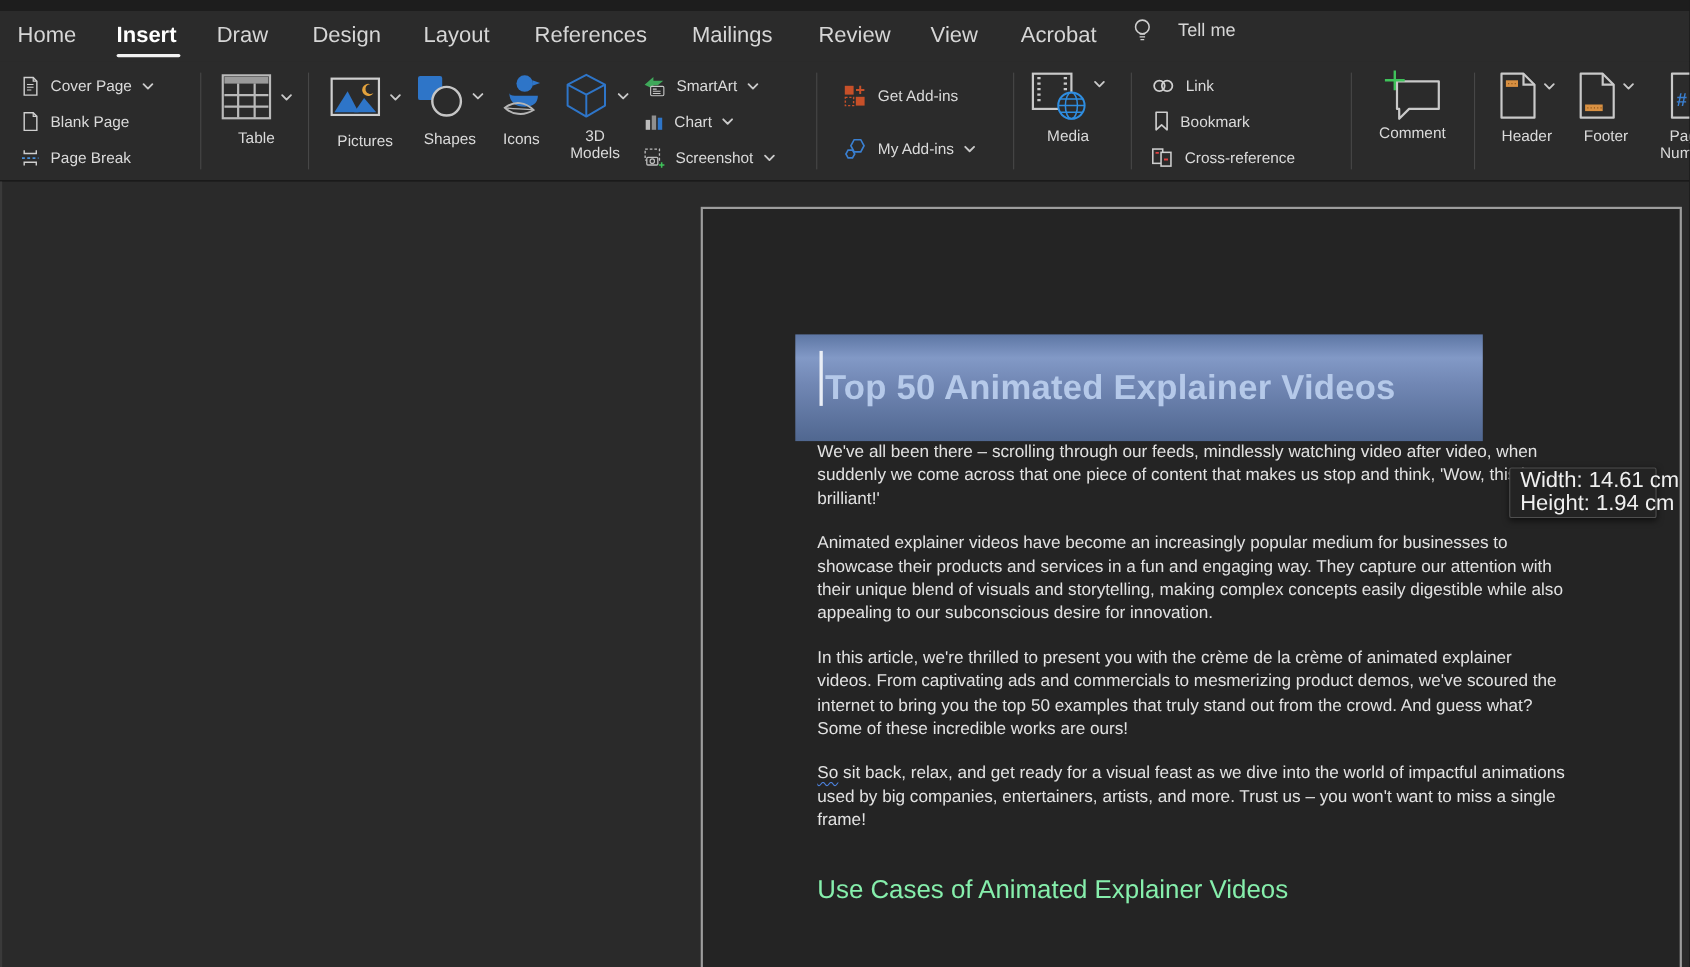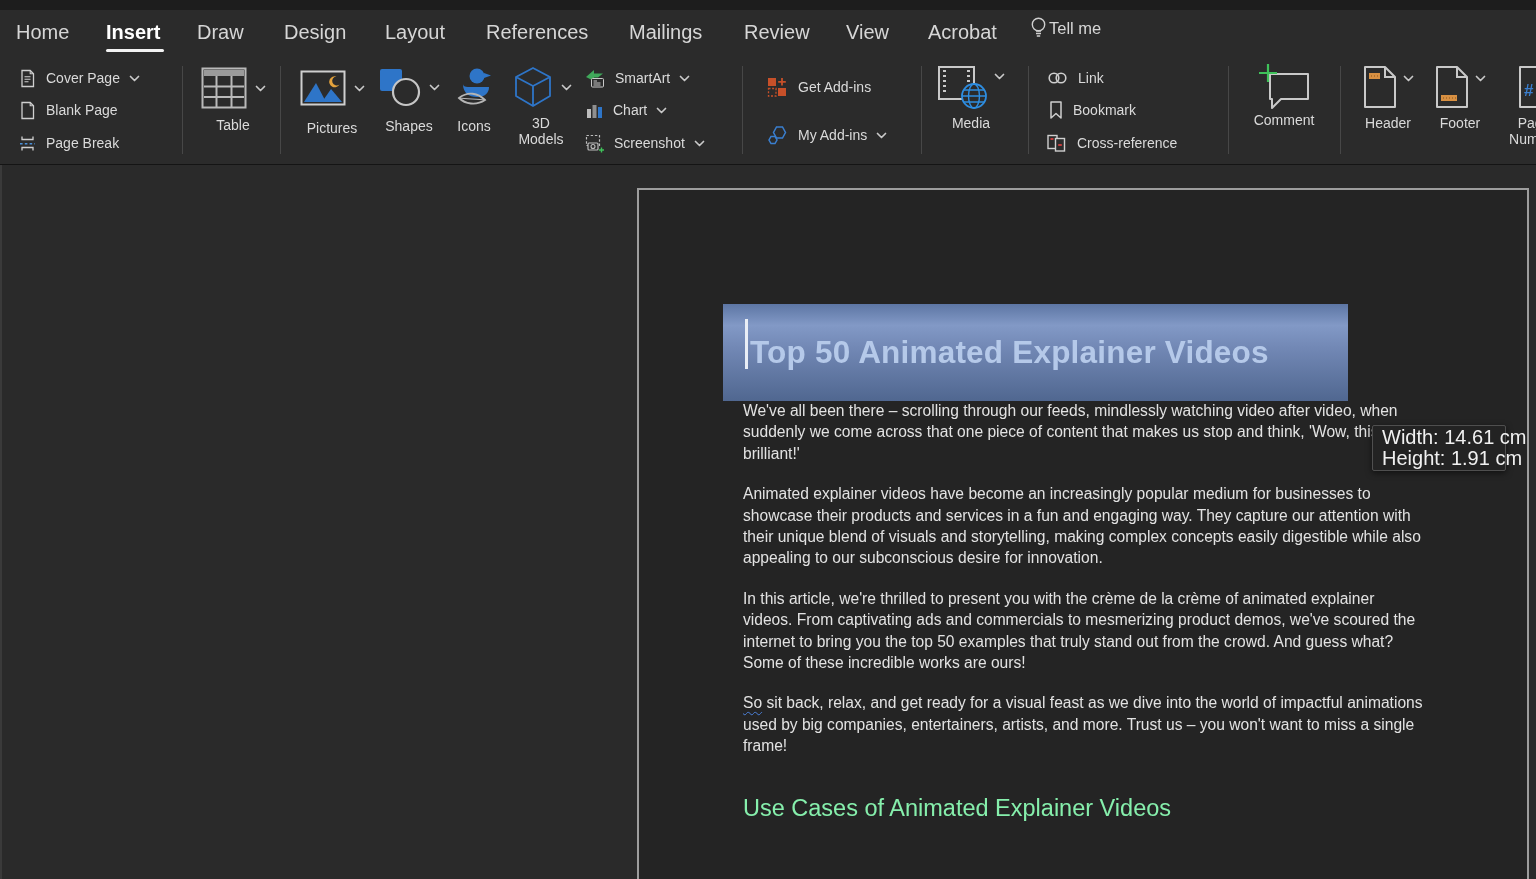--- a/index.html
+++ b/index.html
@@ -5,21 +5,21 @@
   html,body{margin:0;padding:0;background:#111;}
   #screen{position:relative;width:1536px;height:879px;overflow:hidden;
           background:#2a2a2a;font-family:"Liberation Sans",sans-serif;
           -webkit-font-smoothing:antialiased;}
   
   #titlebar{position:absolute;left:0;top:0;width:100%;height:10px;background:#1d1d1d;}
   #menubar{position:absolute;left:0;top:10px;width:100%;height:46px;background:#2b2b2b;}
   .tab{position:absolute;top:11px;font-size:20px;color:#d6d6d6;white-space:nowrap;cursor:default;}
   .tab.active{color:#ffffff;font-weight:700;}
   #insert-underline{position:absolute;left:106px;top:39px;width:58px;height:3px;background:#f2f2f2;border-radius:2px;}
-  .tellme{position:absolute;left:1030px;top:6px;display:flex;align-items:center;gap:2px;color:#d6d6d6;font-size:16.5px;}
+  .tellme{position:absolute;left:1030px;top:6px;display:flex;align-items:center;gap:24px;color:#d6d6d6;font-size:16.5px;}
   
   #ribbon{position:absolute;left:0;top:56px;width:100%;height:108px;background:#2b2b2b;border-bottom:2px solid #161616;}
   .divider{position:absolute;top:10px;height:88px;width:1px;background:#474747;}
   .rsmall{position:absolute;display:flex;align-items:center;gap:9px;height:22px;cursor:default;}
   .rlbl{font-size:14px;color:#dadada;white-space:nowrap;}
   .rlarge{position:absolute;display:flex;flex-direction:column;align-items:center;cursor:default;}
   .rlarge .iconrow{display:flex;align-items:center;}
   .rlarge .rlbl{margin-top:8px;text-align:center;line-height:16px;}
   .chev{flex:0 0 auto;}
   
@@ -347,17 +347,17 @@
         <p>We've all been there – scrolling through our feeds, mindlessly watching video after video, when suddenly we come across that one piece of content that makes us stop and think, 'Wow, this is brilliant!'</p>
         <p>Animated explainer videos have become an increasingly popular medium for businesses to showcase their products and services in a fun and engaging way. They capture our attention with their unique blend of visuals and storytelling, making complex concepts easily digestible while also appealing to our subconscious desire for innovation.</p>
         <p>In this article, we're thrilled to present you with the crème de la crème of animated explainer videos. From captivating ads and commercials to mesmerizing product demos, we've scoured the internet to bring you the top 50 examples that truly stand out from the crowd. And guess what? Some of these incredible works are ours!</p>
         <p><span class="gram">So</span><span> sit back, relax, and get ready for a visual feast as we dive into the world of impactful animations used by big companies, entertainers, artists, and more. Trust us – you won't want to miss a single frame!</span></p>
         <div id="doc-h2">Use Cases of Animated Explainer Videos</div>
       </div>
     </div>
 
     <div id="size-tip">
       <div>Width: 14.61 cm</div>
-      <div>Height: 1.91 cm</div>
+      <div>Height: 1.94 cm</div>
     </div>
   </div>
 
 </div>
 
 </body></html>

